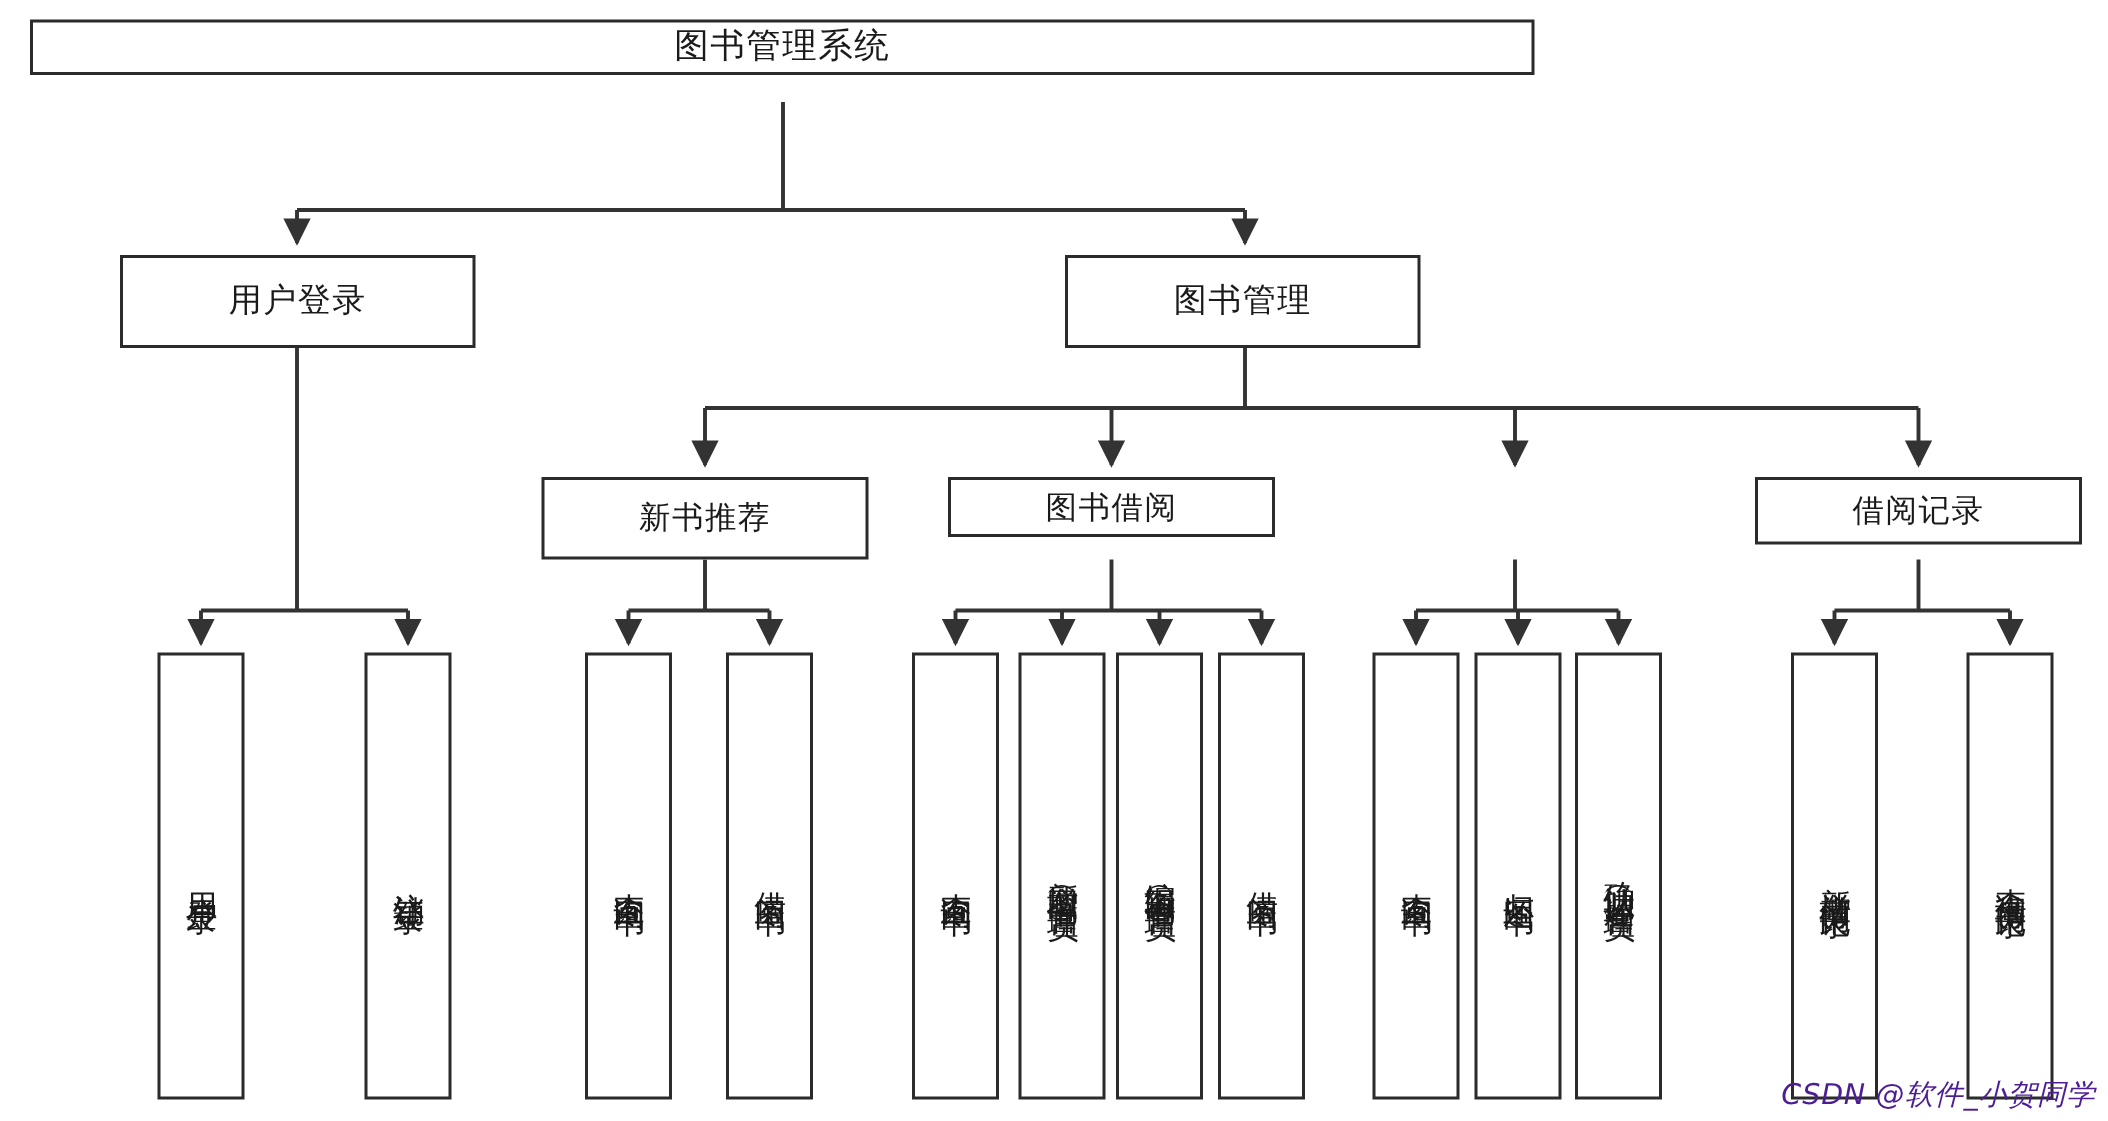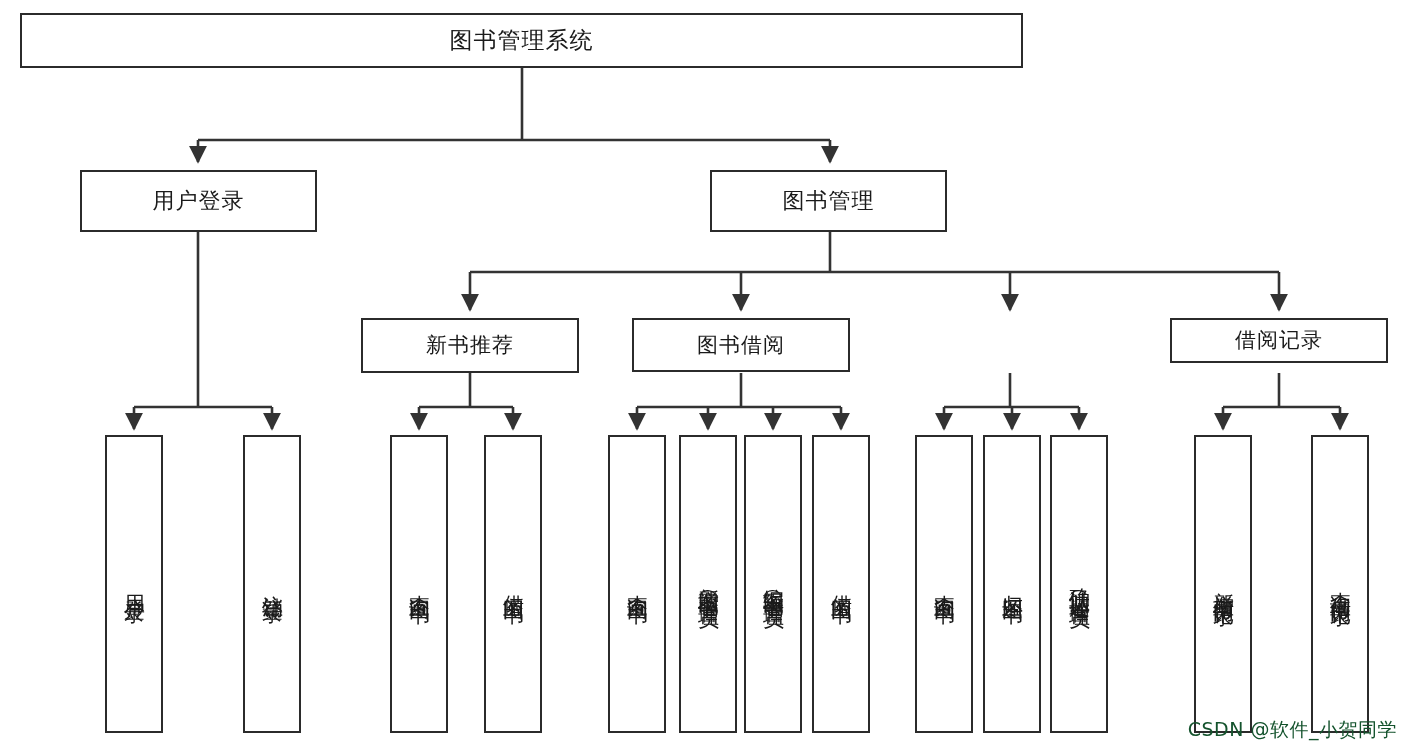--- a/index.html
+++ b/index.html
@@ -57,24 +57,25 @@
   .htext {
     line-height: 1;
     letter-spacing: 1px;
     white-space: nowrap;
   }
   #watermark {
     position: absolute;
     right: 8px;
     bottom: 4px;
     font-size: 19px;
-    color: #14532d;
+    color: #4c1d95;
     letter-spacing: 0.5px;
     z-index: 3;
     white-space: nowrap;
+    font-style: italic;
   }
 </style>
 </head>
 <body>
 
 <div id="canvas">
 
   <svg id="edges" viewBox="0 0 1405 747" xmlns="http://www.w3.org/2000/svg">
     <defs>
       <marker id="arrow" viewBox="0 0 10 10" refX="9" refY="5" markerWidth="7" markerHeight="7" orient="auto-start-reverse">
@@ -118,35 +119,35 @@
       <path d="M 1012 407 L 1012 429" marker-end="url(#arrow)"></path>
       <path d="M 1079 407 L 1079 429" marker-end="url(#arrow)"></path>
 
       <path d="M 1279 373 L 1279 407"></path>
       <path d="M 1223 407 L 1340 407"></path>
       <path d="M 1223 407 L 1223 429" marker-end="url(#arrow)"></path>
       <path d="M 1340 407 L 1340 429" marker-end="url(#arrow)"></path>
     </g>
   </svg>
 
-  <div class="node root" style="left:20px; top:13px; width:1003px; height:55px;">
+  <div class="node root" style="left:20px; top:13px; width:1003px; height:37px;">
     <span class="htext">图书管理系统</span>
   </div>
 
   <div class="node lvl2" style="left:80px; top:170px; width:237px; height:62px;">
     <span class="htext">用户登录</span>
   </div>
   <div class="node lvl3" style="left:361px; top:318px; width:218px; height:55px;">
     <span class="htext">新书推荐</span>
   </div>
 
   <div class="node lvl2" style="left:710px; top:170px; width:237px; height:62px;">
     <span class="htext">图书管理</span>
   </div>
-  <div class="node lvl3" style="left:632px; top:318px; width:218px; height:54px;">
+  <div class="node lvl3" style="left:632px; top:318px; width:218px; height:40px;">
     <span class="htext">图书借阅</span>
   </div>
   <div class="node lvl3" style="left:1170px; top:318px; width:218px; height:45px;">
     <span class="htext">借阅记录</span>
   </div>
 
   <div class="node leaf" style="left:105px; top:435px; width:58px; height:298px;">
     <span class="vtext">用户登录</span>
   </div>
   <div class="node leaf" style="left:243px; top:435px; width:58px; height:298px;">

